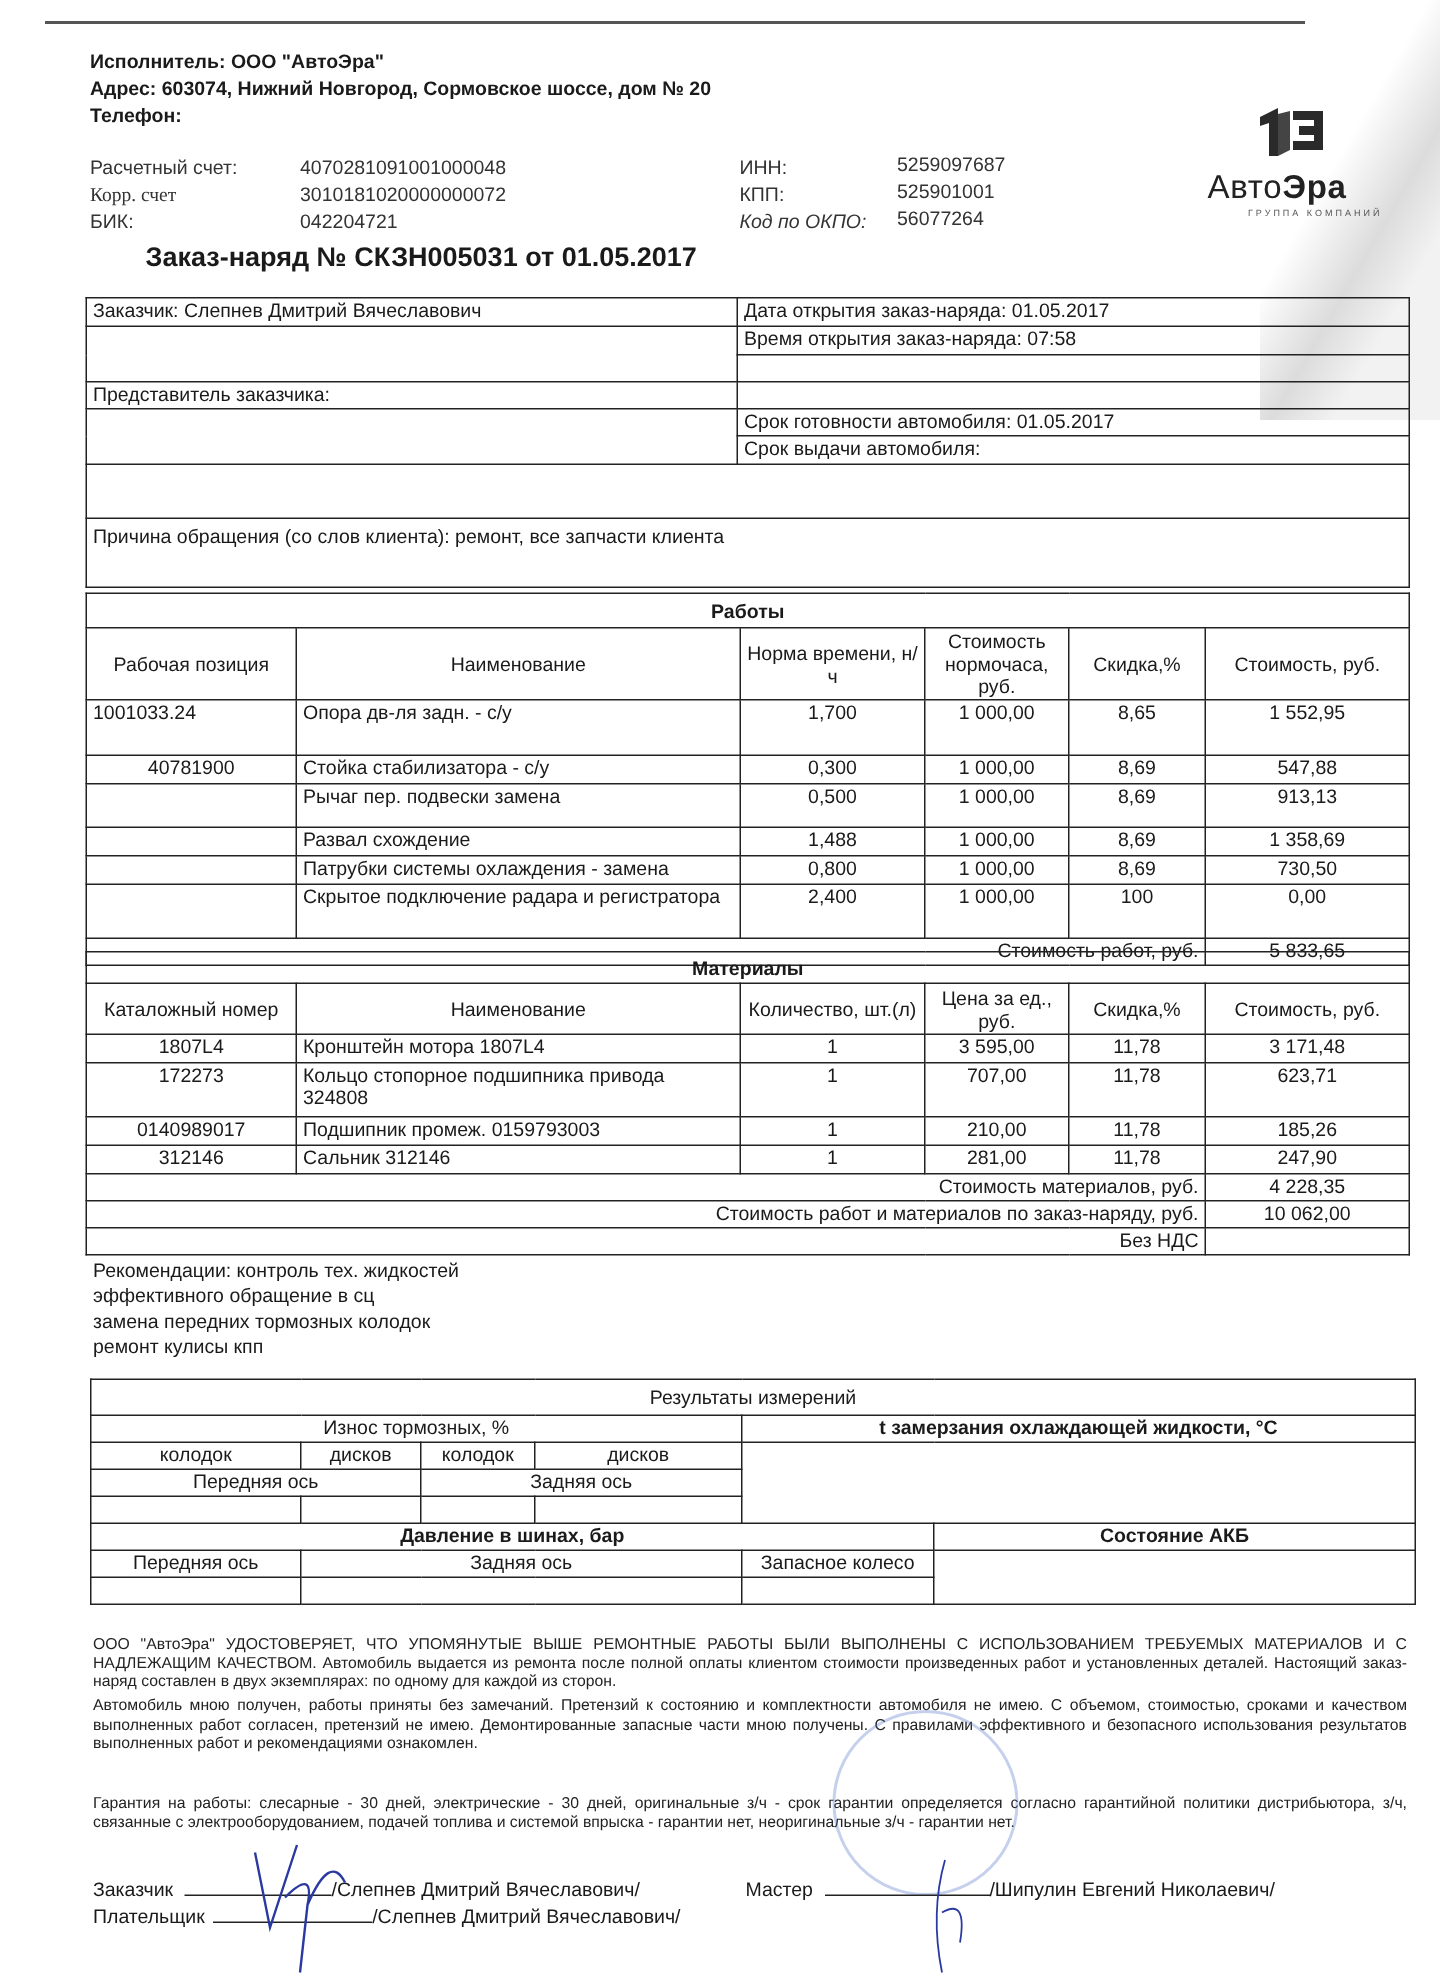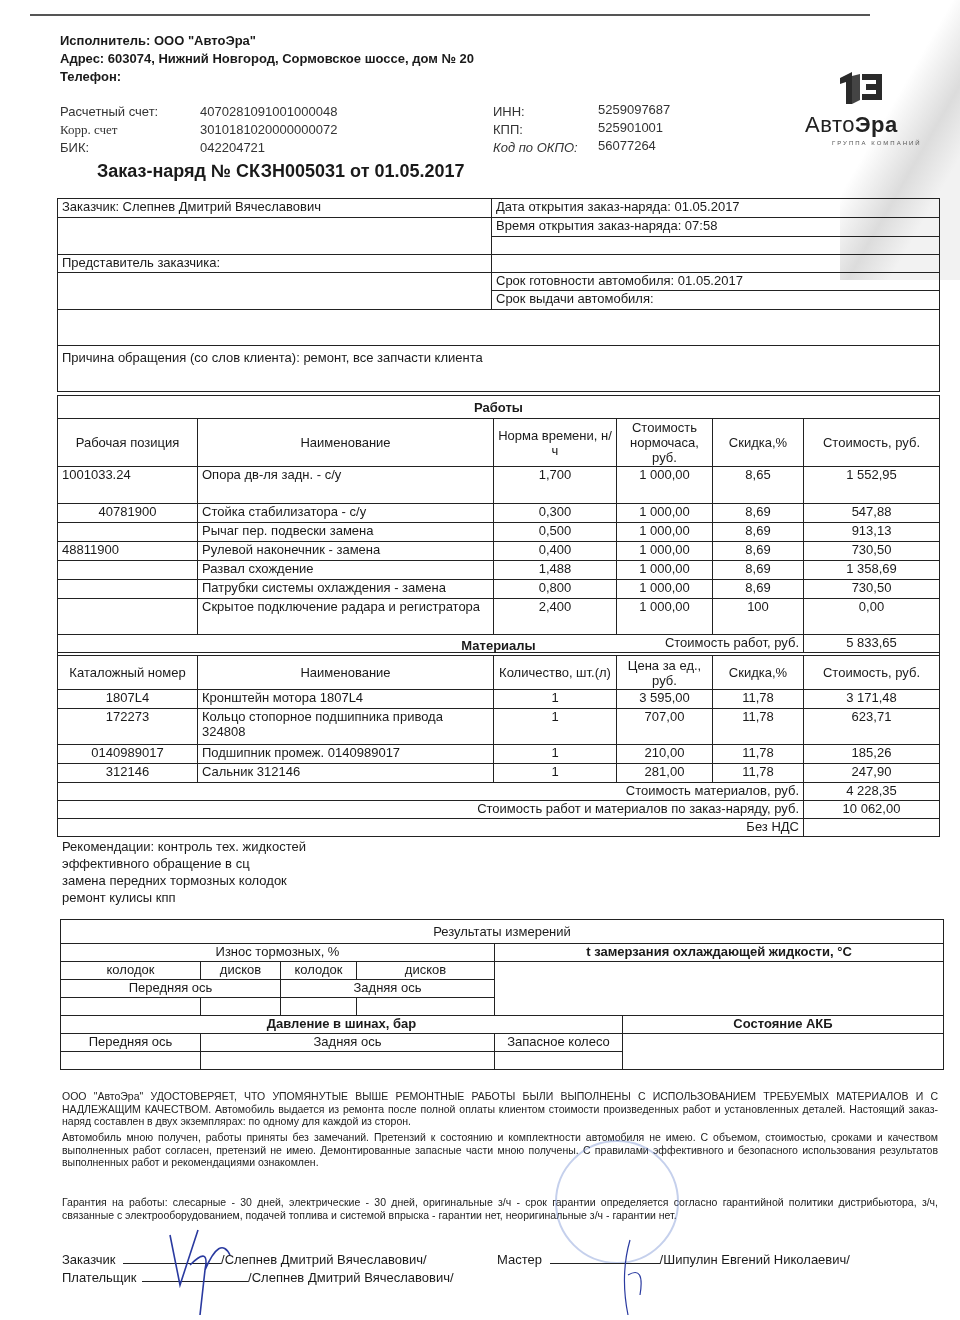--- a/index.html
+++ b/index.html
@@ -134,35 +134,27 @@
     <td class="c">1 552,95</td>
   </tr>
   <tr style="height:19px">
     <td class="c">40781900</td>
     <td>Стойка стабилизатора -  с/у</td>
     <td class="c">0,300</td>
     <td class="c">1 000,00</td>
     <td class="c">8,69</td>
     <td class="c">547,88</td>
   </tr>
-  <tr style="height:19px">
+  <tr style="height:29px">
     <td></td>
     <td>Рычаг пер. подвески замена</td>
     <td class="c">0,500</td>
     <td class="c">1 000,00</td>
     <td class="c">8,69</td>
     <td class="c">913,13</td>
-  </tr>
-  <tr style="height:19px">
-    <td>48811900</td>
-    <td>Рулевой наконечник - замена</td>
-    <td class="c">0,400</td>
-    <td class="c">1 000,00</td>
-    <td class="c">8,69</td>
-    <td class="c">730,50</td>
   </tr>
   <tr style="height:19px">
     <td></td>
     <td>Развал схождение</td>
     <td class="c">1,488</td>
     <td class="c">1 000,00</td>
     <td class="c">8,69</td>
     <td class="c">1 358,69</td>
   </tr>
   <tr style="height:19px">
@@ -220,21 +212,21 @@
   <tr style="height:36px">
     <td class="c">172273</td>
     <td>Кольцо стопорное подшипника привода 324808</td>
     <td class="c">1</td>
     <td class="c">707,00</td>
     <td class="c">11,78</td>
     <td class="c">623,71</td>
   </tr>
   <tr style="height:19px">
     <td class="c">0140989017</td>
-    <td>Подшипник промеж. 0140989017</td>
+    <td>Подшипник промеж. 0159793003</td>
     <td class="c">1</td>
     <td class="c">210,00</td>
     <td class="c">11,78</td>
     <td class="c">185,26</td>
   </tr>
   <tr style="height:19px">
     <td class="c">312146</td>
     <td>Сальник 312146</td>
     <td class="c">1</td>
     <td class="c">281,00</td>

